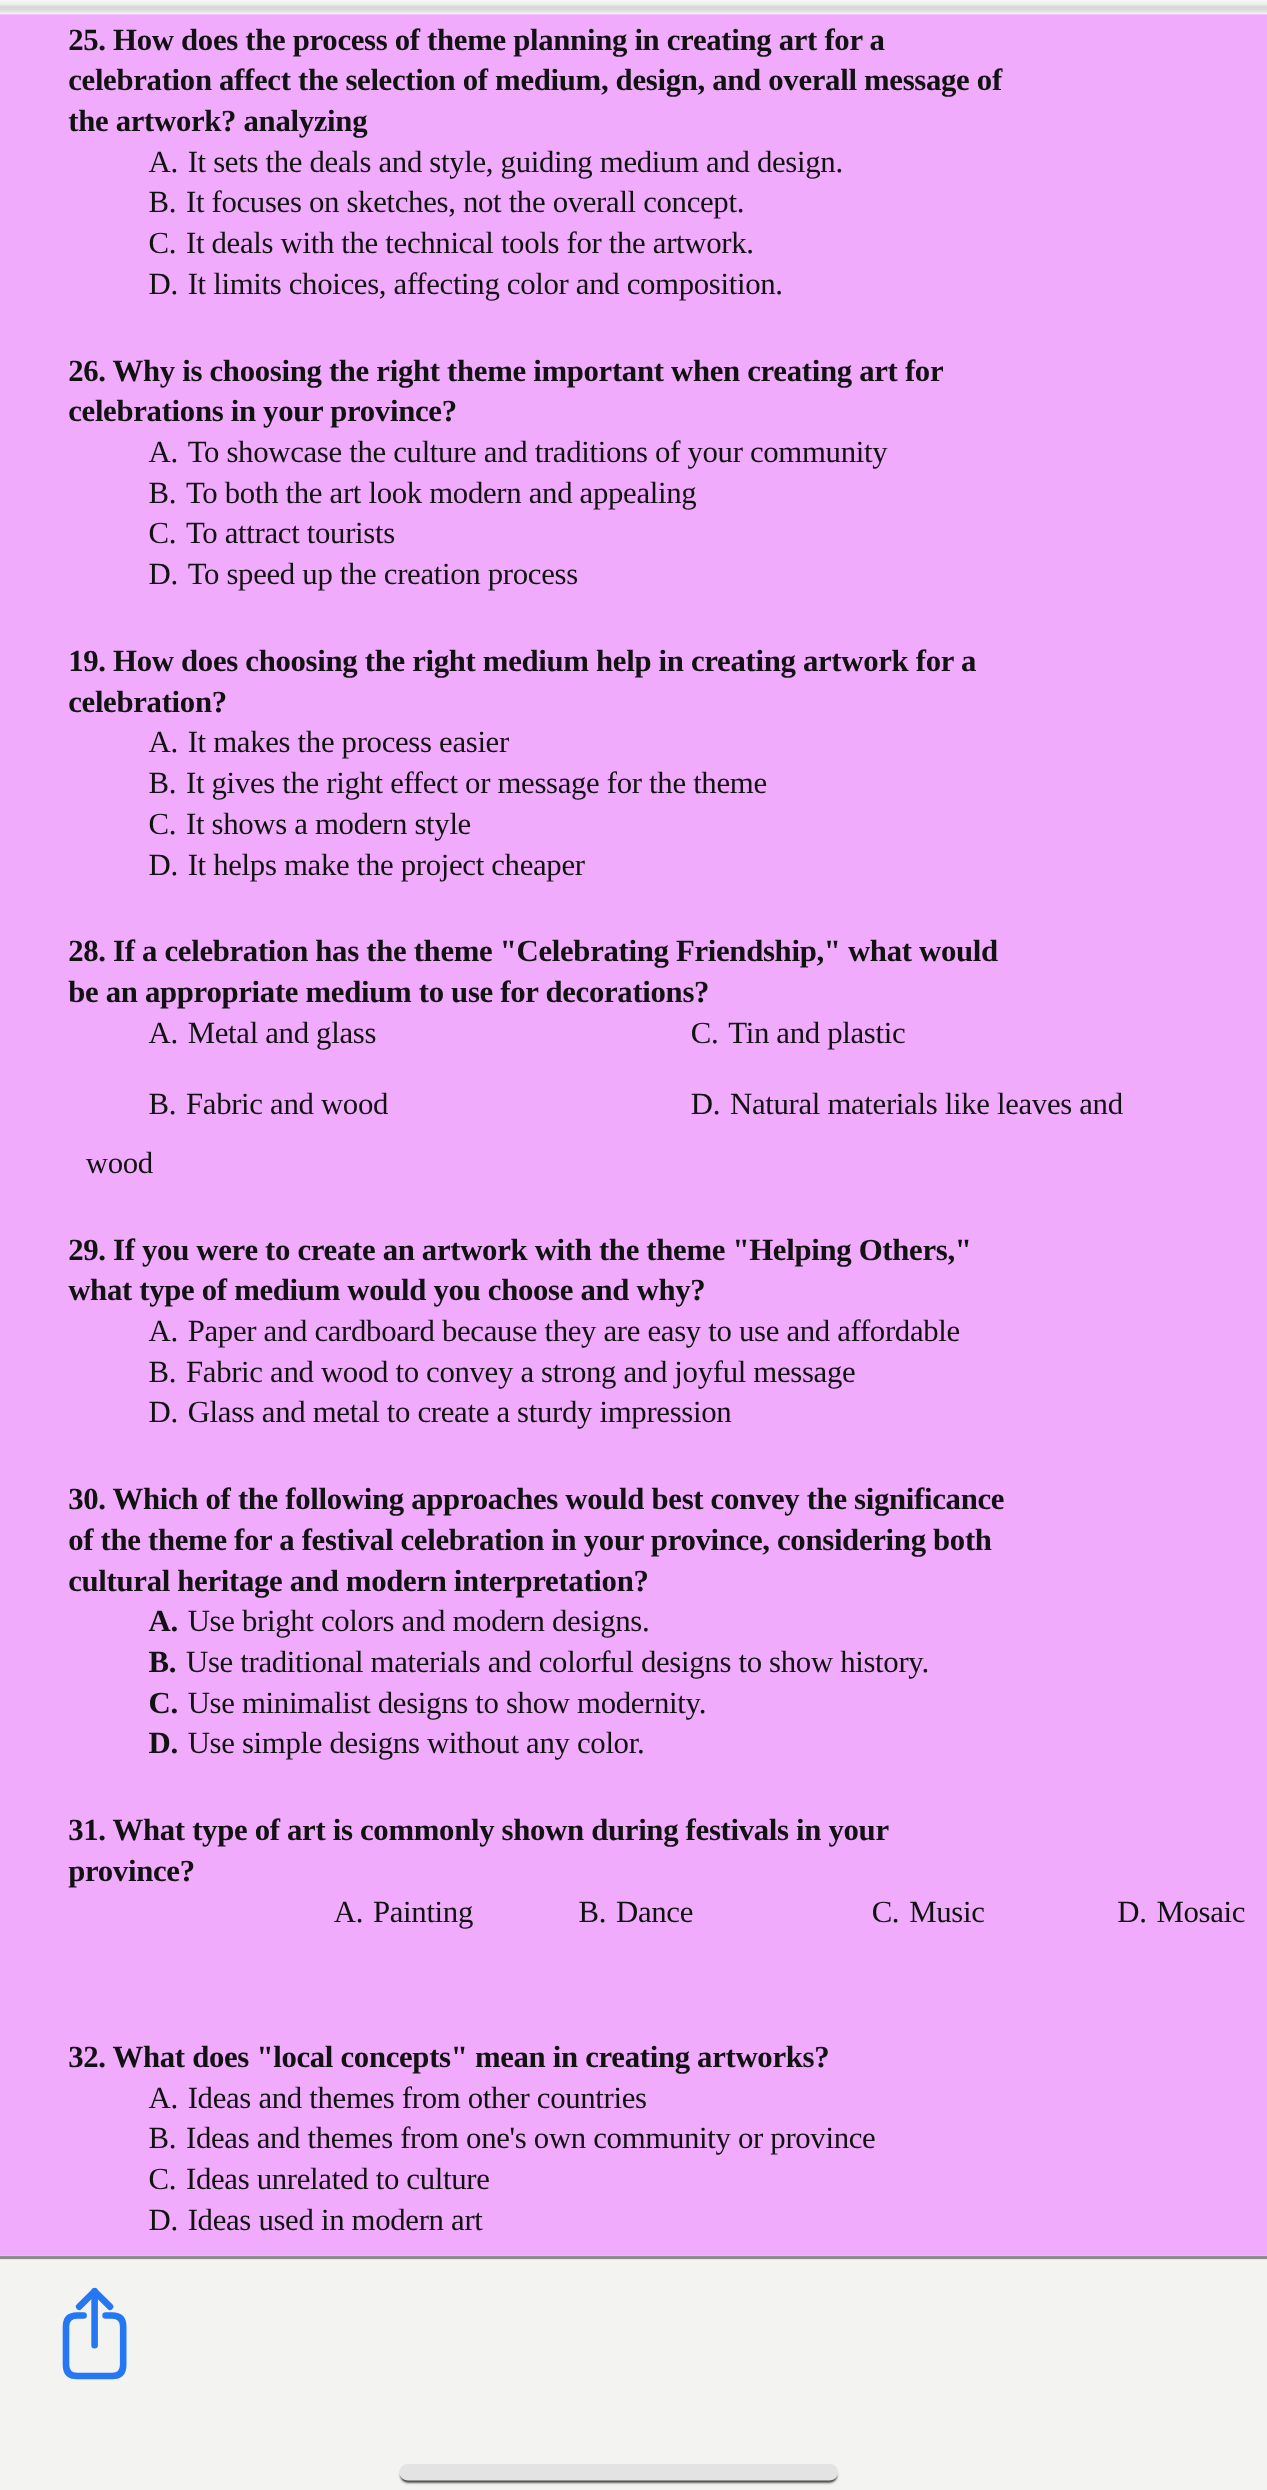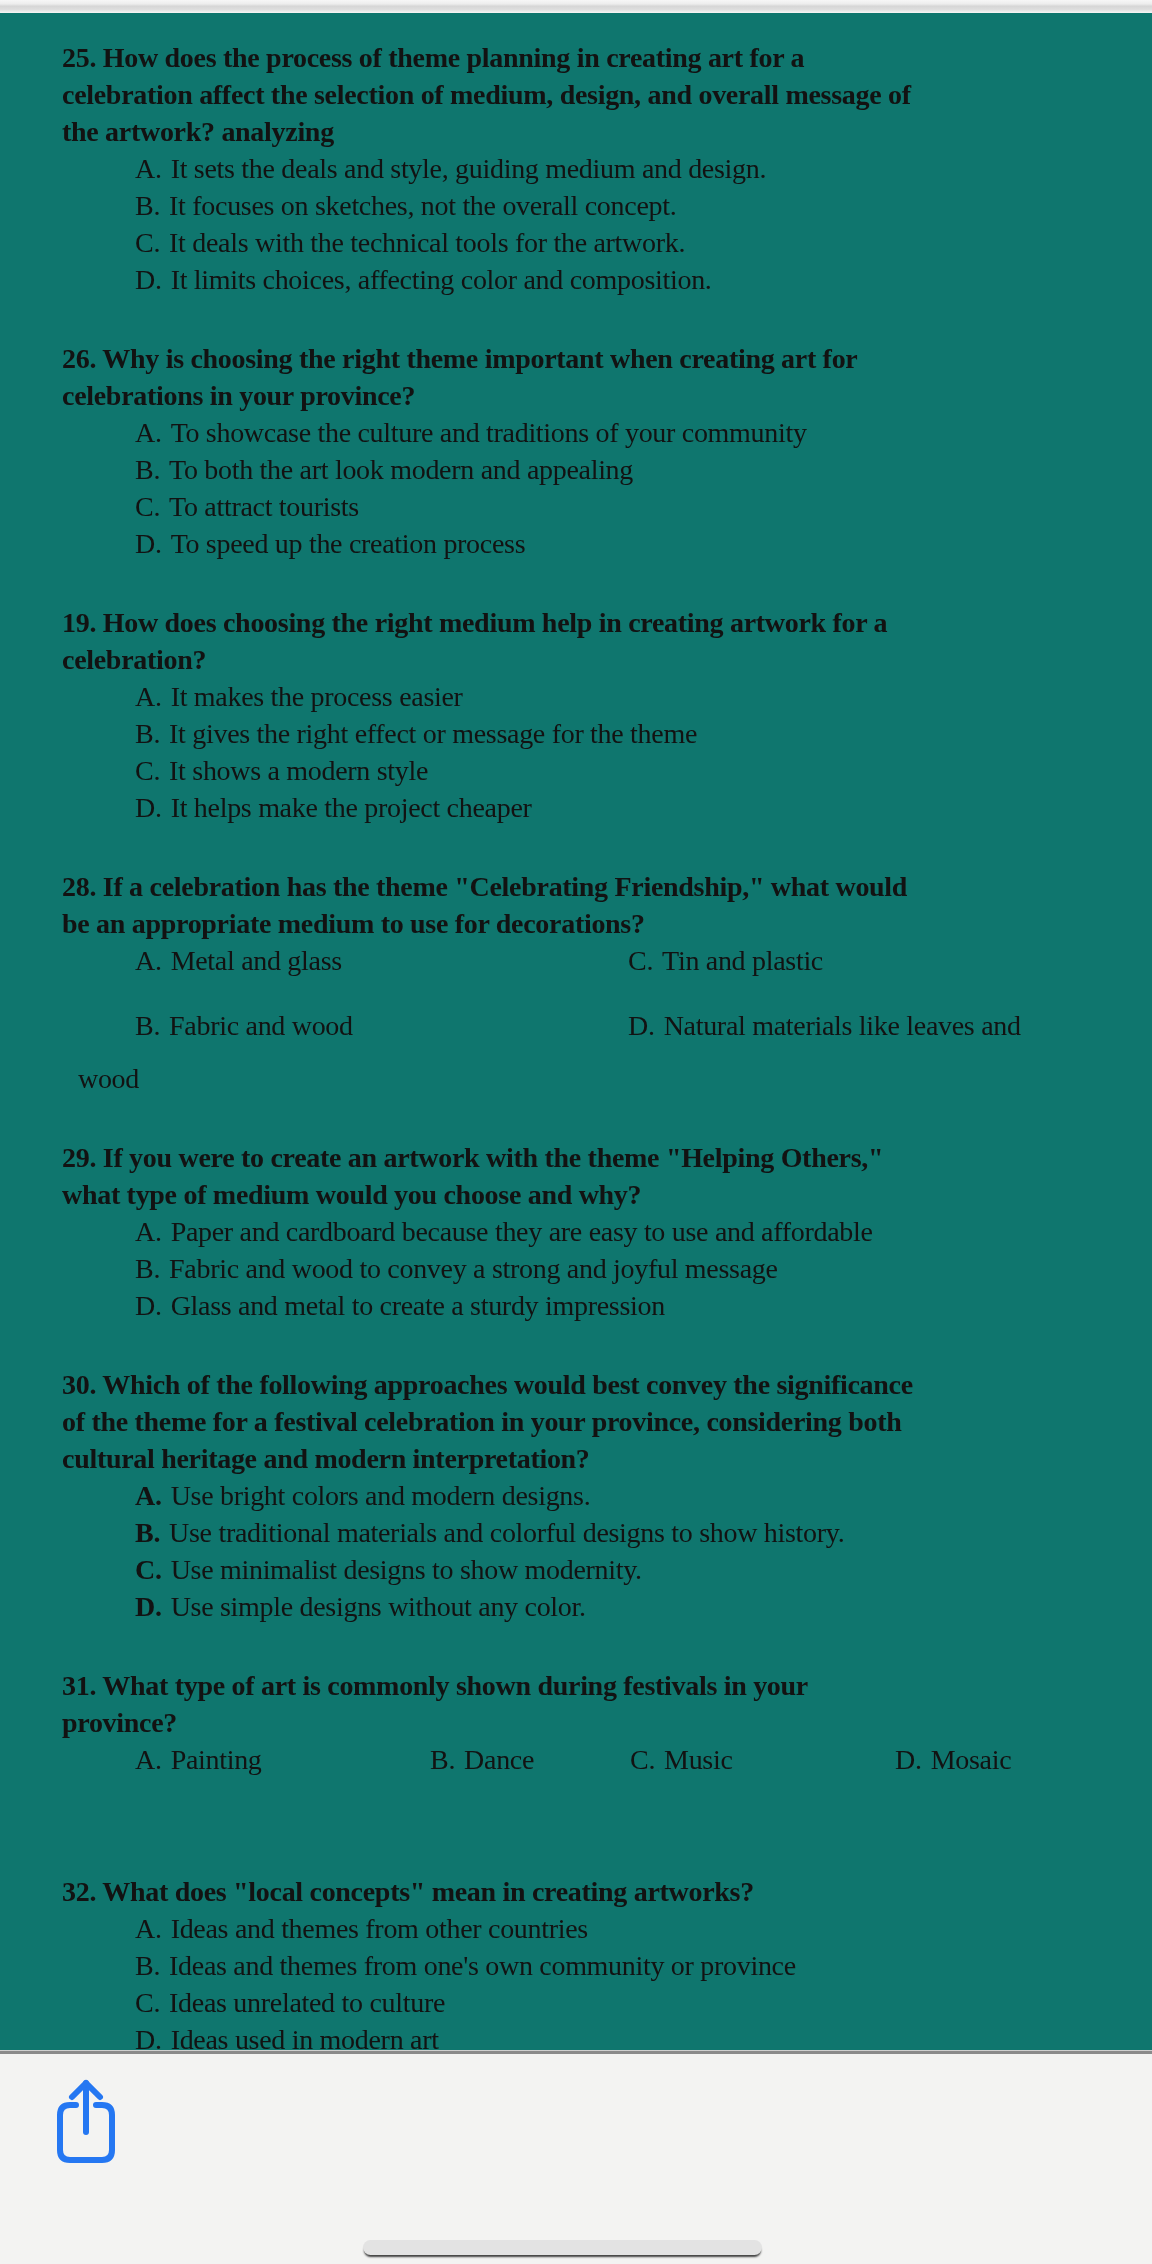--- a/index.html
+++ b/index.html
@@ -10,23 +10,23 @@
     font-family: "Liberation Serif", "DejaVu Serif", serif;
     color: #121212;
     overflow: hidden;
   }
   .page-top-edge {
     height: 13px;
     background: linear-gradient(180deg,#f7f7f7 0%,#ededed 30%,#d6d6d6 48%,#dddddd 72%,#f6f6f6 100%);
   }
   .doc {
     height: 2038px;
-    padding: 26px 20px 0 62px;
+    padding: 5px 20px 0 62px;
     overflow: hidden;
-    background: #0f766e;
+    background: #f0abfc;
   }
   .q-text {
     margin: 0;
     font-weight: bold;
     font-size: 28px;
     line-height: 37px;
     letter-spacing: -0.3px;
     white-space: pre-line;
   }
   .opt {
@@ -51,21 +51,21 @@
     margin: 16px;
     font-size: 28px;
     line-height: 37px;
     letter-spacing: -0.3px;
   }
   .opts-row {
     display: grid;
     grid-template-columns: 295px 200px 265px auto;
     margin-left: 73px;
   }
-  .opts-row .opt { margin-left: 0; }
+  .opts-row .opt { margin-left: 0; text-align: right; }
   .divider {
     height: 3px;
     background: #8a8a8a;
     box-shadow: 0 -1px 0 #cfcfcf;
   }
   .toolbar {
     height: 210px;
     background: #f3f3f2;
     position: relative;
   }

